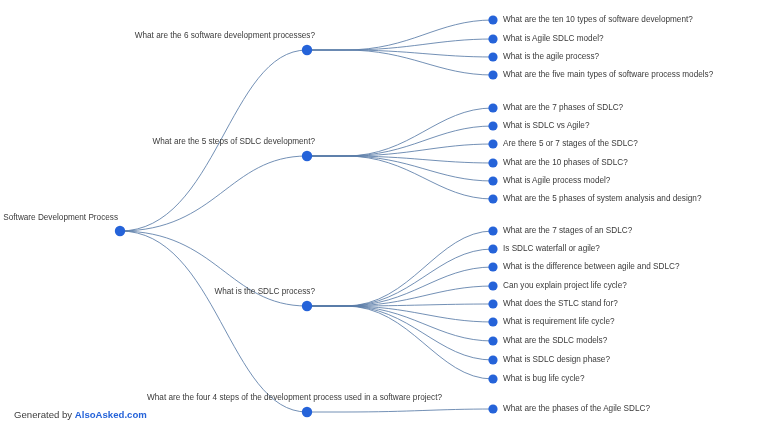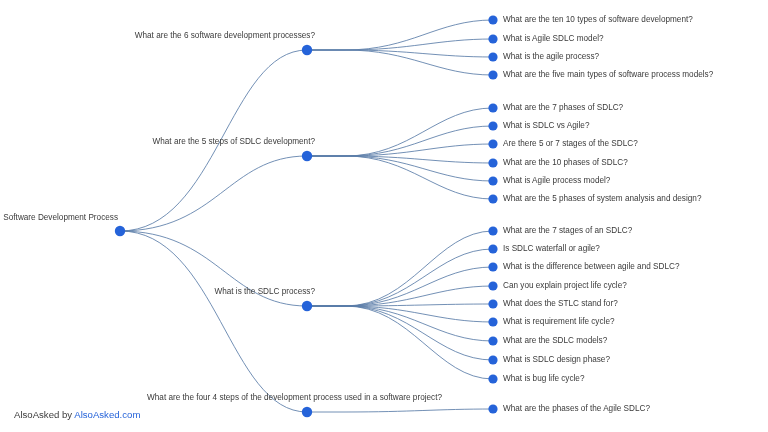--- a/index.html
+++ b/index.html
@@ -53,21 +53,21 @@
     top: 408px;
     font-size: 9.6px;
     line-height: 14px;
     white-space: nowrap;
   }
   #footer .gen-text {
     color: #3c3c3c;
   }
   #footer .brand-text {
     color: #2563d9;
-    font-weight: normal;
+    font-weight: bold;
   }
 </style>
 </head>
 <body>
 
 <div id="map-root">
   <svg id="tree-svg" viewBox="0 0 768 432">
     <g id="links-layer">
         <path d="M120,231 C217.24,231 228.45999999999998,50 307,50" class="link-path"></path>
         <path d="M120,231 C217.24,231 228.45999999999998,156 307,156" class="link-path"></path>
@@ -192,15 +192,15 @@
           <text x="442" y="398" class="node-label mid-label" text-anchor="end">What are the four 4 steps of the development process used in a software project?</text>
         </g>
         <g>
           <circle cx="493" cy="409" r="4.6" class="node-dot"></circle>
           <text x="503" y="409" class="node-label leaf-label" text-anchor="start">What are the phases of the Agile SDLC?</text>
         </g>
       </g>
   </svg>
 
   <div id="footer">
-    <span class="gen-text">AlsoAsked by </span><span class="brand-text">AlsoAsked.com</span>
+    <span class="gen-text">Generated by </span><span class="brand-text">AlsoAsked.com</span>
   </div>
 </div>
 
 </body></html>

